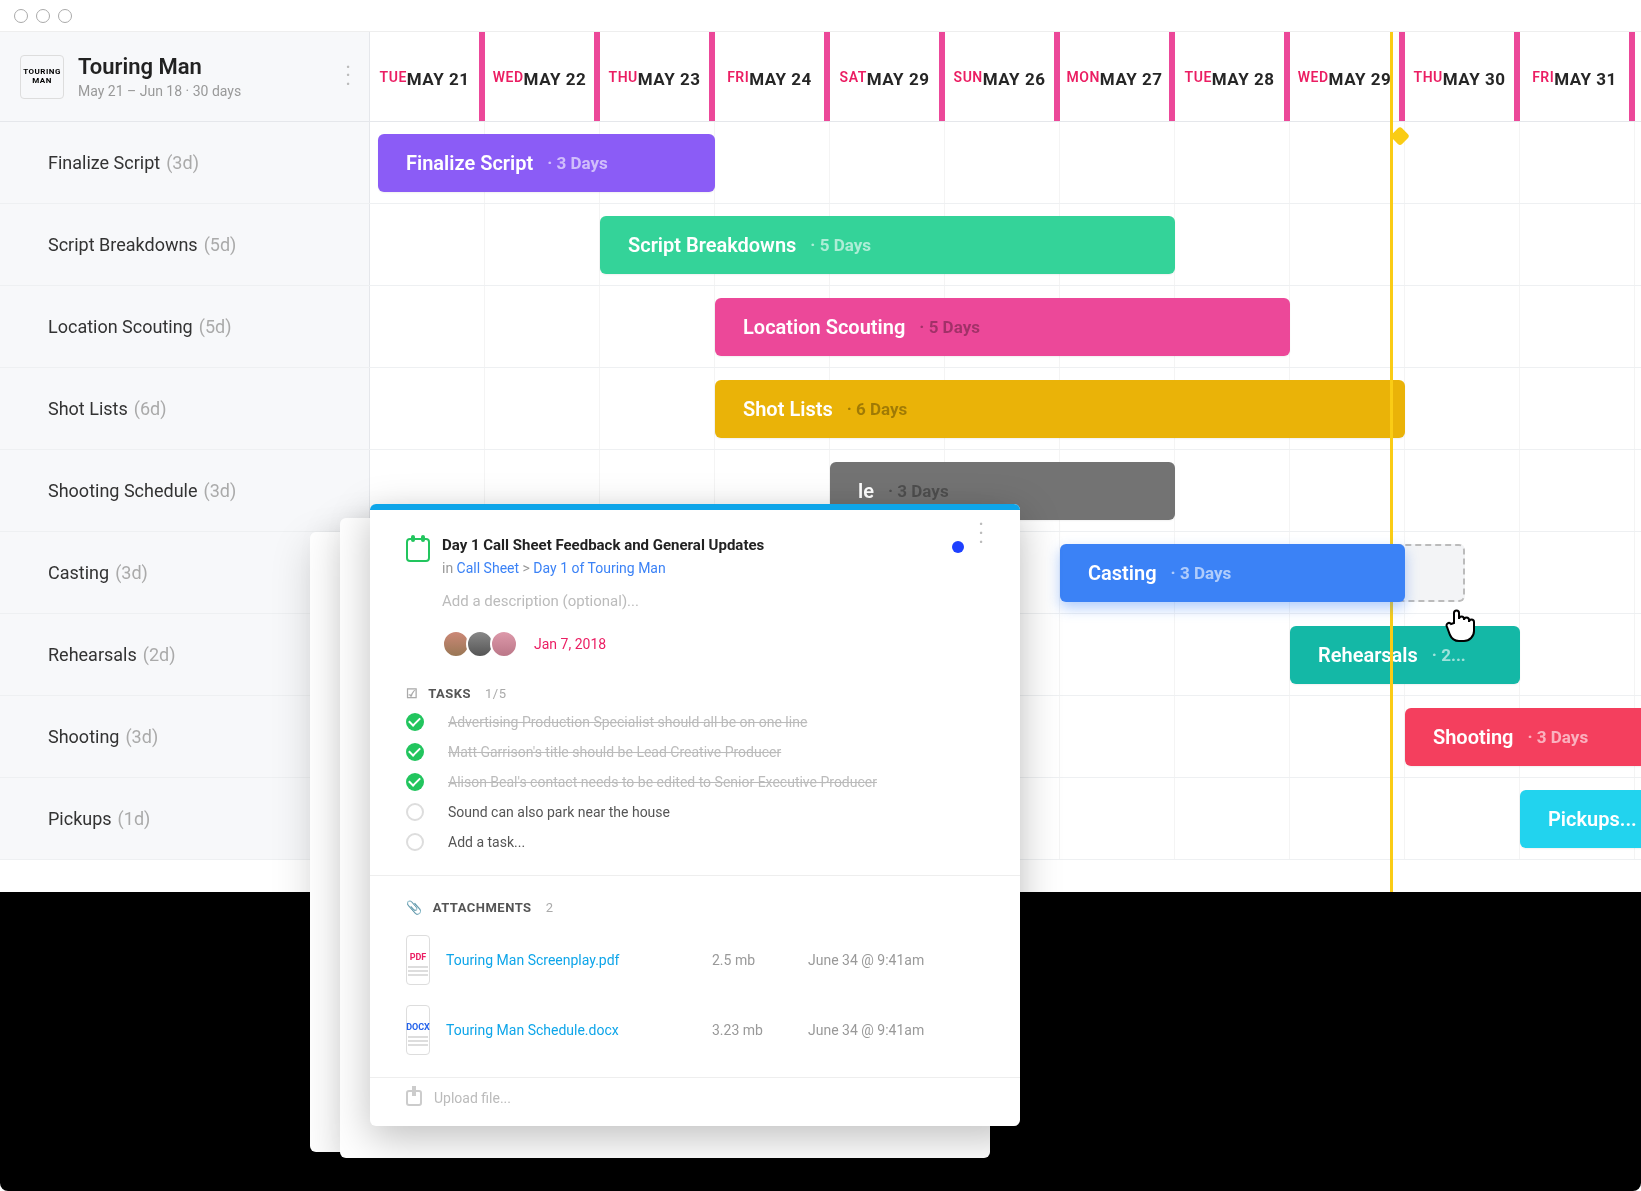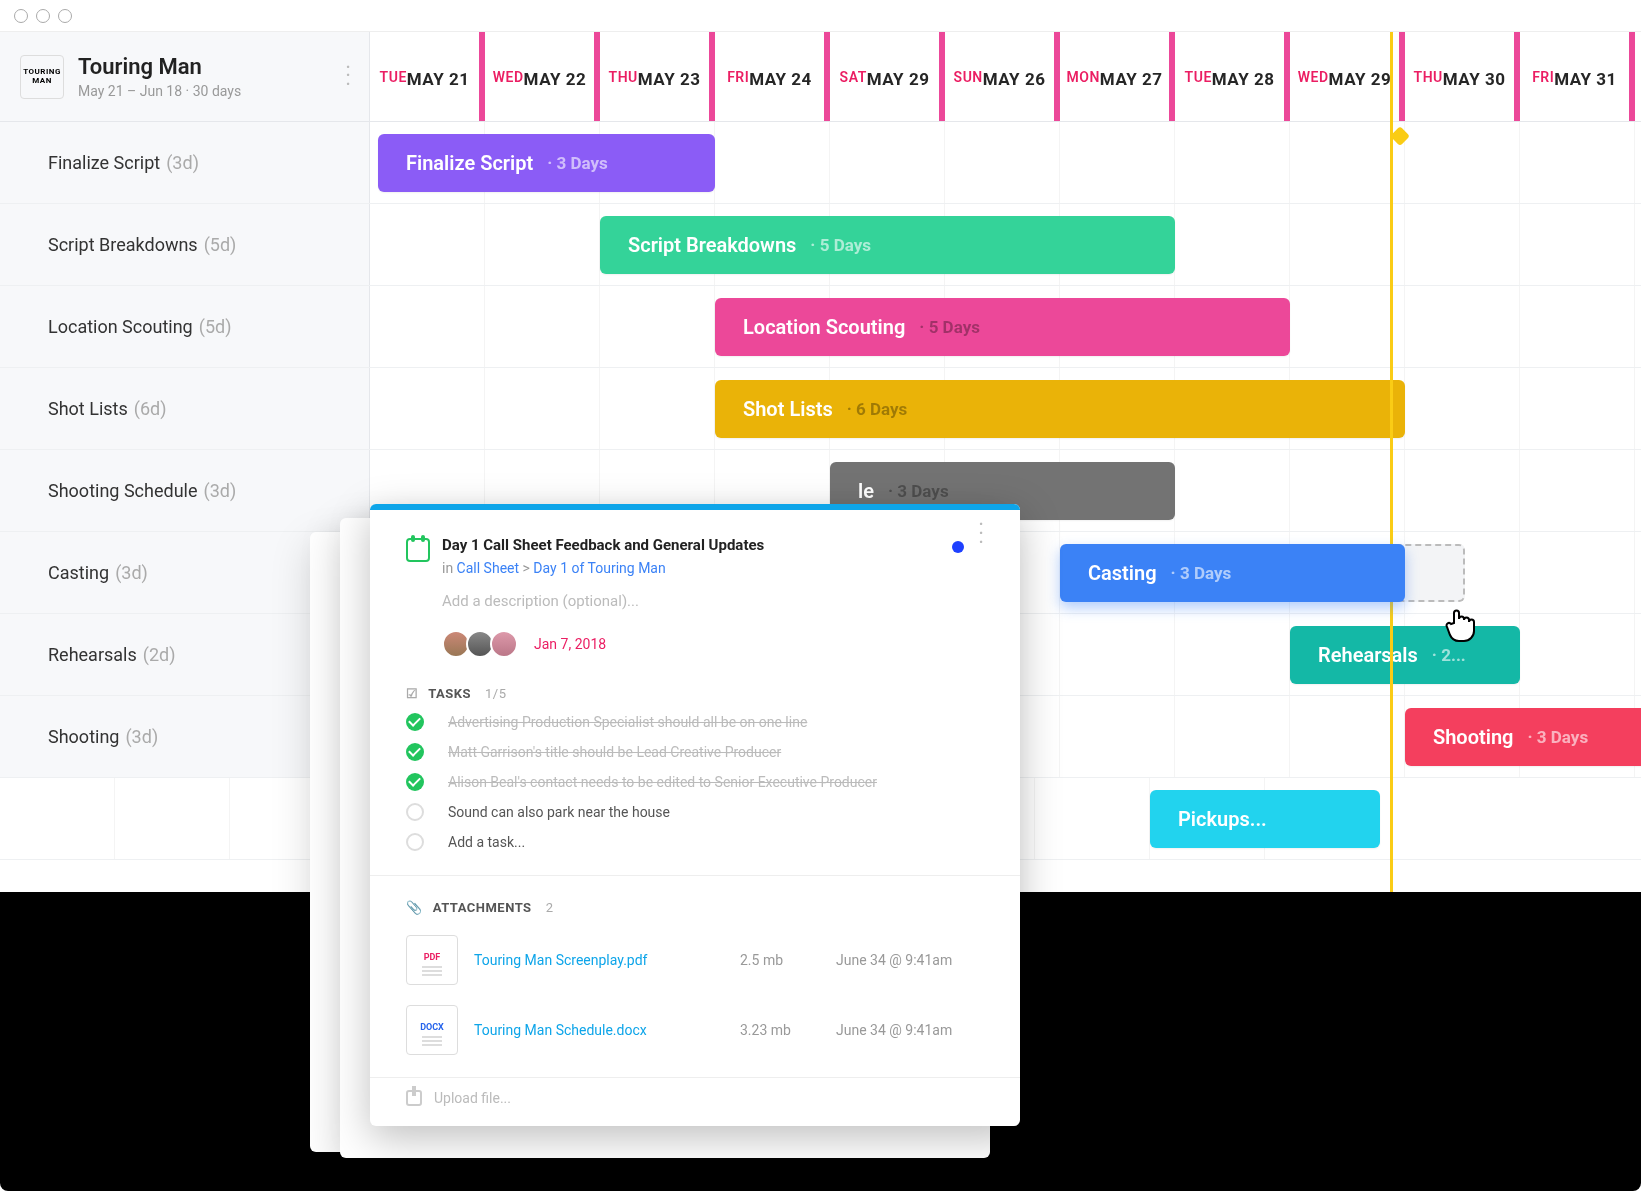--- a/index.html
+++ b/index.html
@@ -76,21 +76,21 @@
   .task{display:flex; align-items:center; gap:24px; margin-top:12px; font-size:14px;}
   .chk{width:18px;height:18px;border-radius:50%;background:#22c55e;position:relative;flex:0 0 18px;}
   .chk::after{content:"";position:absolute;left:5px;top:2px;width:5px;height:9px;border:solid #fff;border-width:0 2px 2px 0;transform:rotate(45deg);}
   .chk.open{background:#fff;border:2px solid #ddd;}
   .chk.open::after{display:none;}
   .task.done span{color:#bbb; text-decoration:line-through;}
   .task span{color:#555;}
   .add-task{color:#bbb;}
   .divider{height:1px;background:#eee;margin:24px -36px;}
   .attach{display:flex;align-items:center;gap:16px;padding:10px 0;font-size:14px;}
-  .file-icon{width:52px;height:50px;border:1px solid #ddd;border-radius:4px;display:flex;flex-direction:column;align-items:center;justify-content:center;font-size:9px;font-weight:700;}
+  .file-icon{width:24px;height:50px;border:1px solid #ddd;border-radius:4px;display:flex;flex-direction:column;align-items:center;justify-content:center;font-size:9px;font-weight:700;}
   .file-icon .ext{color:#eb1e63;}
   .file-icon.docx .ext{color:#2563eb;}
   .file-icon .lines{width:20px;height:2px;background:#ddd;box-shadow:0 4px 0 #ddd,0 8px 0 #ddd;margin-top:4px;}
   .attach-name{color:#0ea5e9;flex:0 0 250px;}
   .attach-size{color:#999;flex:0 0 80px;}
   .attach-date{color:#999;}
   .upload-row{display:flex;align-items:flex-start;gap:12px;color:#bbb;font-size:14px;margin-top:10px;}
   .upload-icon{width:16px;height:16px;border:2px solid #ccc;border-radius:3px;position:relative;}
   .upload-icon::after{content:"";position:absolute;left:4px;top:-6px;width:4px;height:10px;background:#ccc;}
 </style>
@@ -364,20 +364,24 @@
               <div></div>
               <div></div>
             </div>
             <div class="bar red" style="left: 1035px; width: 345px;">
               <span>Shooting</span>
               <span class="bdur">3 Days</span>
             </div>
           </div>
         </div>
         <div class="row">
+          <div class="row-label">
+            <span>Pickups</span>
+            <span class="dur">(1d)</span>
+          </div>
           <div class="row-grid">
             <div class="gridlines">
               <div></div>
               <div></div>
               <div></div>
               <div></div>
               <div></div>
               <div></div>
               <div></div>
               <div></div>

